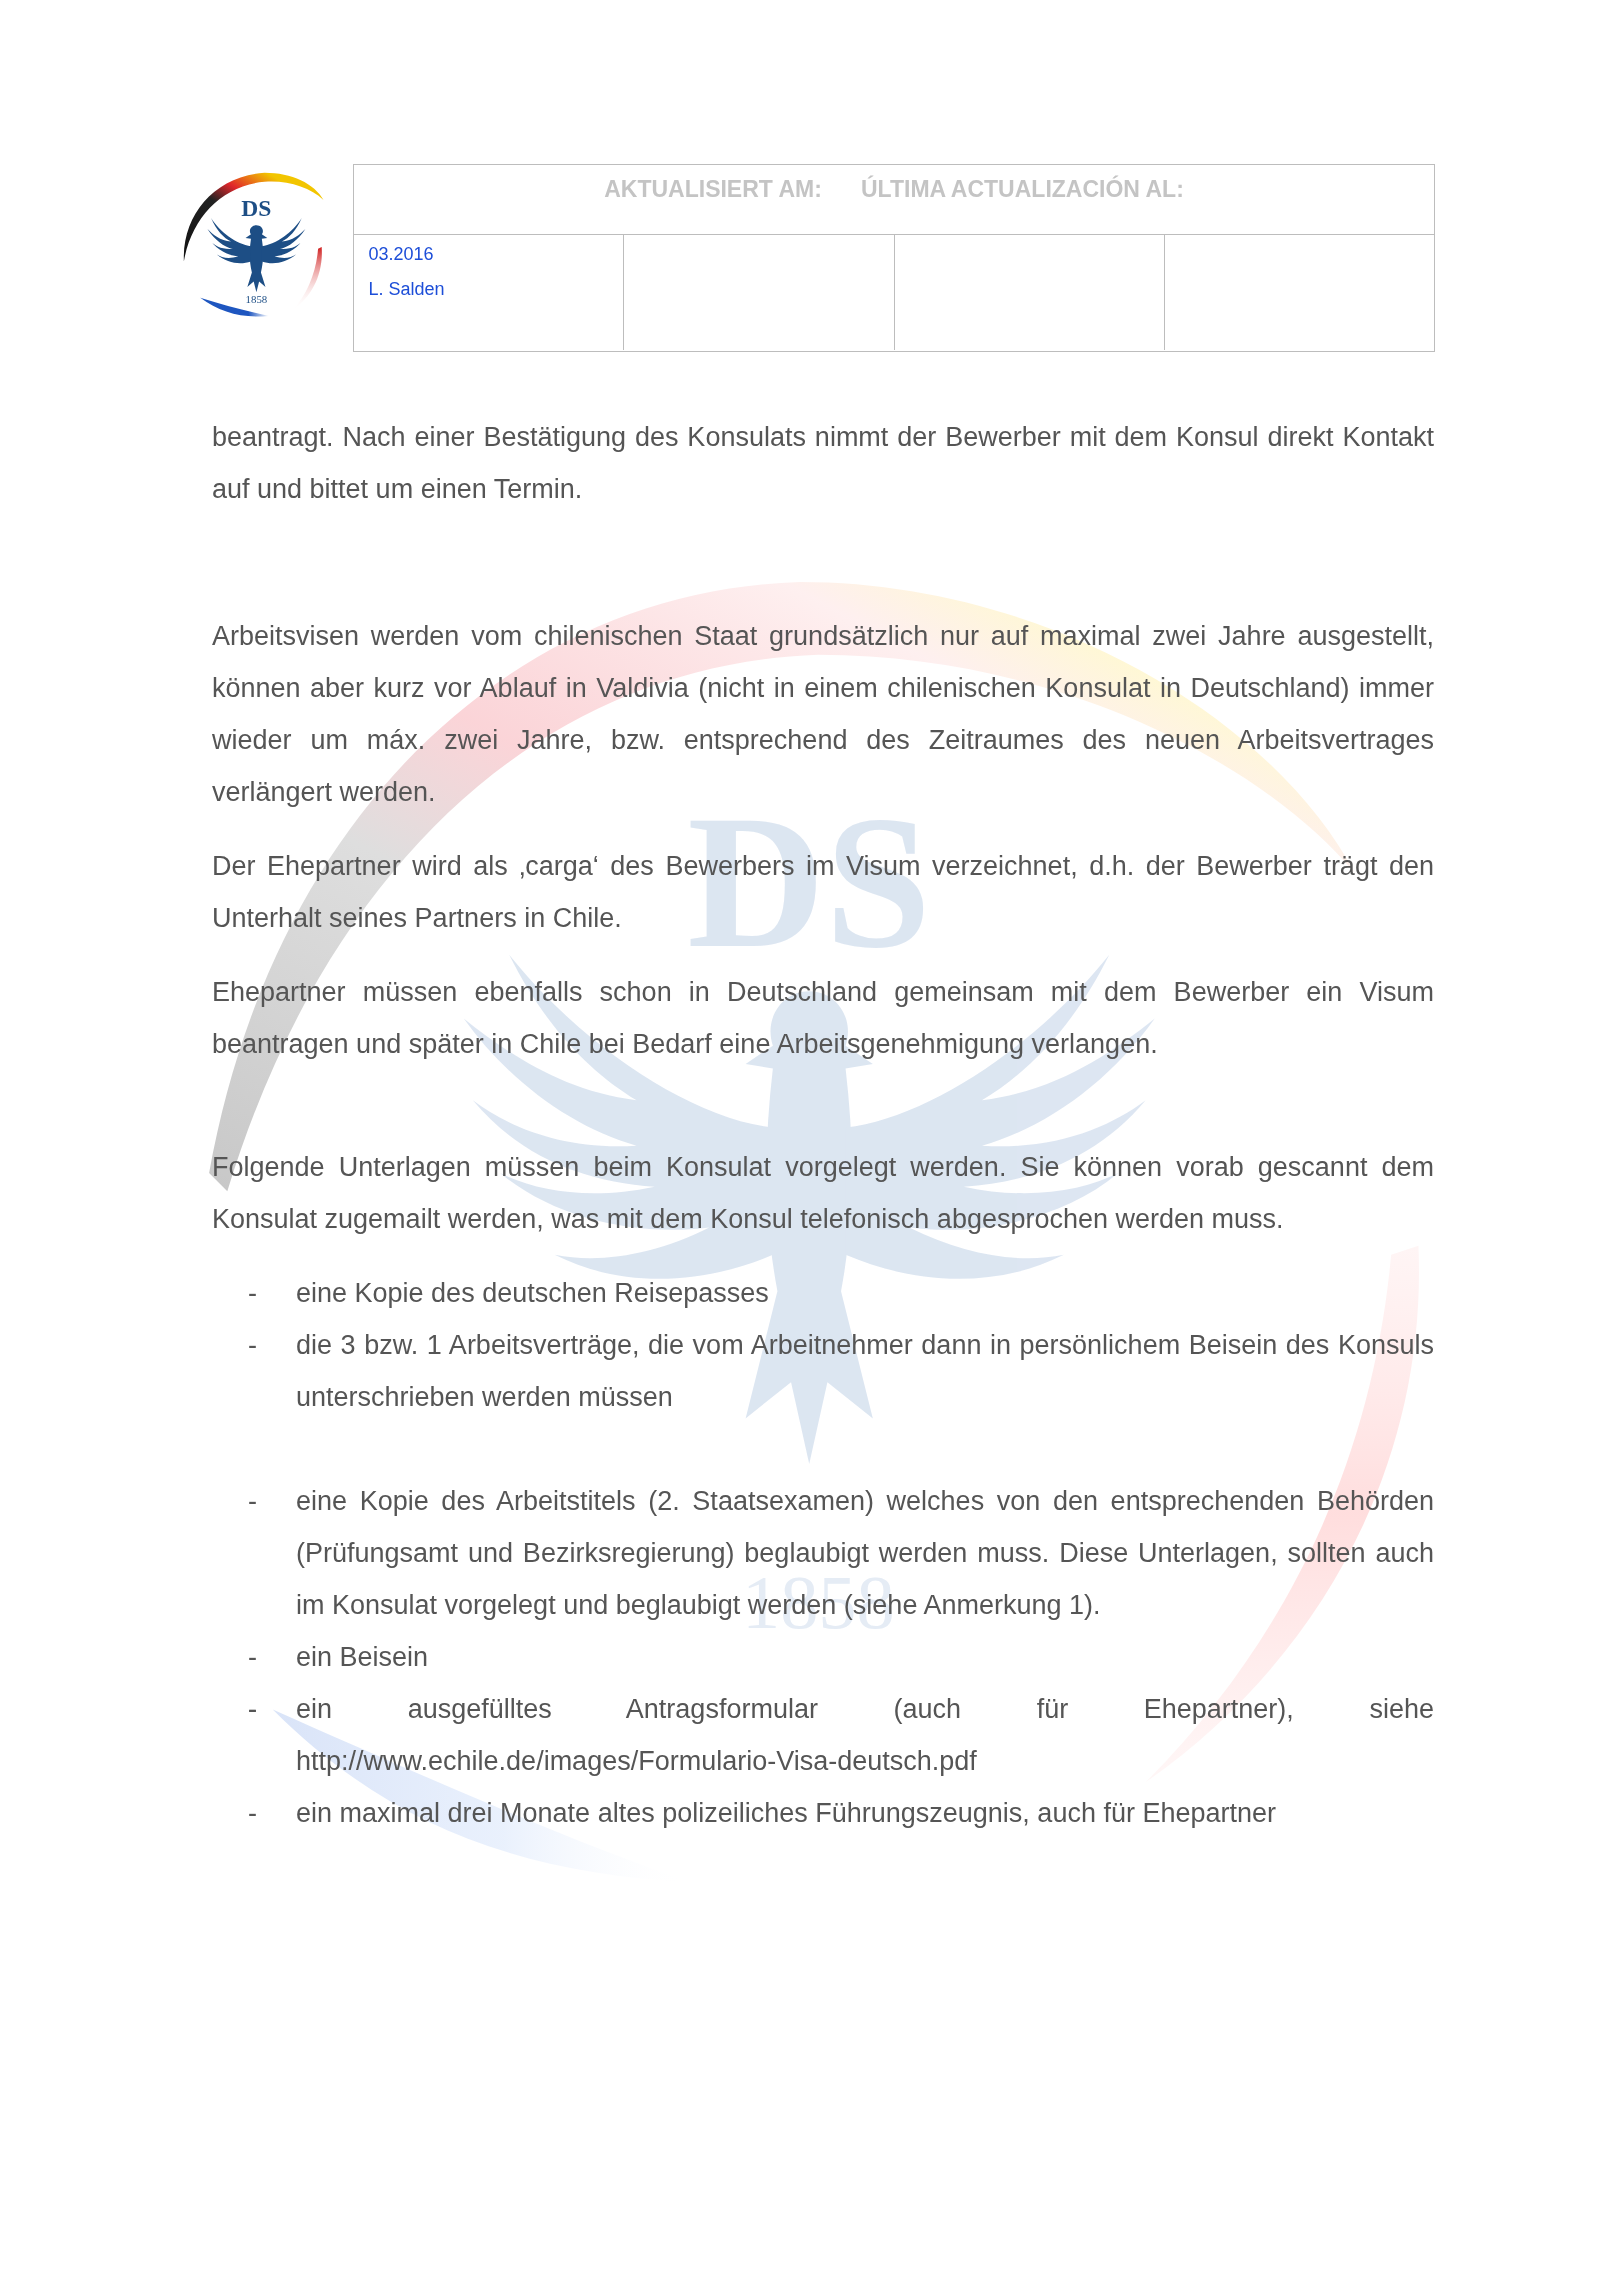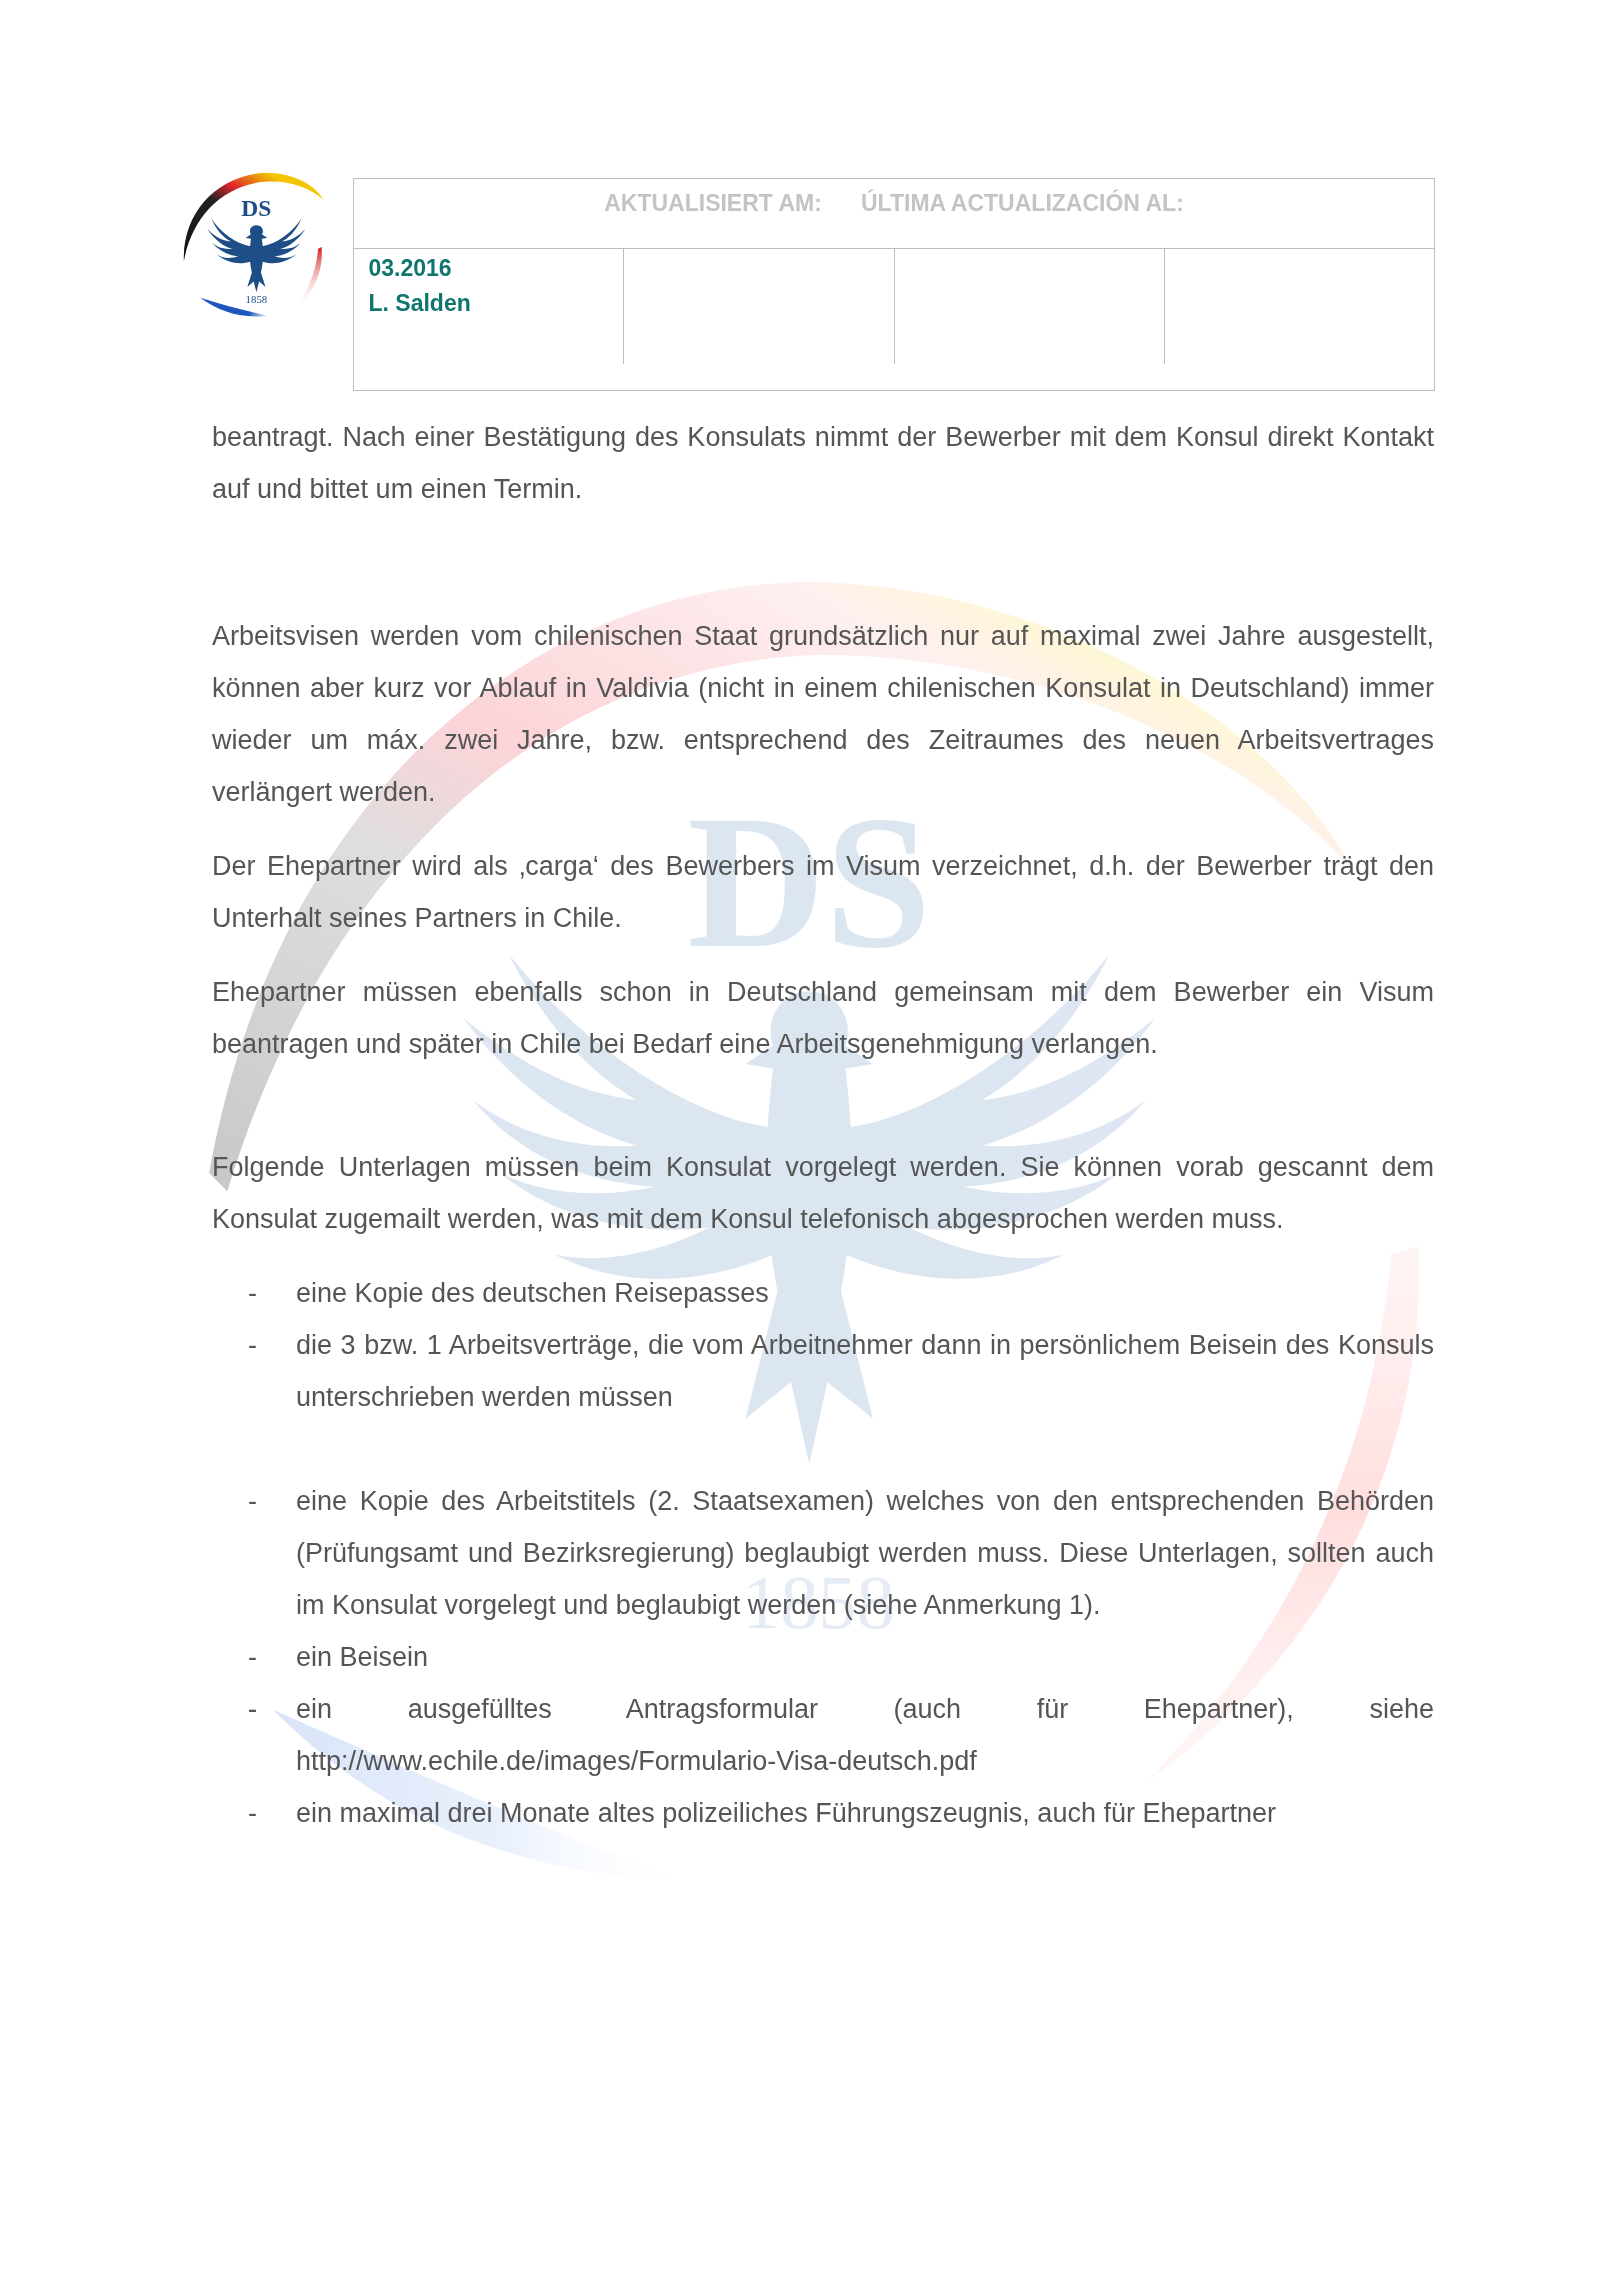--- a/index.html
+++ b/index.html
@@ -3,32 +3,32 @@
 <meta charset="utf-8">
 <style>
   html, body { margin: 0; padding: 0; background: #ffffff; }
   body {
     width: 1623px; height: 2296px; position: relative; overflow: hidden;
     font-family: "Liberation Sans", sans-serif; color: #555555;
   }
   .watermark { position: absolute; left: 0; top: 0; width: 1623px; height: 2296px; pointer-events: none; z-index: 0; }
   .logo { position: absolute; left: 178px; top: 160px; width: 155px; height: 165px; z-index: 1; }
   .hdr-table {
-    position: absolute; left: 353px; top: 178px; width: 1082px; height: 213px;
+    position: absolute; left: 353px; top: 164px; width: 1082px; height: 188px;
     border: 1.8px solid #bdbdbd; box-sizing: border-box; z-index: 1; background: transparent;
   }
   .hdr-top {
     height: 70px; border-bottom: 1.8px solid #bdbdbd; box-sizing: border-box;
     text-align: center; font-weight: bold; font-size: 23px; color: #c4c4c4; padding-top: 11px;
   }
   .hdr-top span { margin: 0 16.4px; }
   .hdr-bottom { display: flex; height: 115px; }
   .hdr-cell { flex: 1; border-right: 1.8px solid #bdbdbd; box-sizing: border-box; padding: 1.8px 14.5px; }
   .hdr-cell:last-child { border-right: none; }
-  .hdr-cell .line { font-weight: bold; font-size: 23px; color: #0f766e; line-height: 35px; }
+  .hdr-cell .line { font-weight: normal; font-size: 18px; color: #1d4ed8; line-height: 35px; }
   .content { position: absolute; left: 198px; top: 411px; width: 1236px; z-index: 2; font-size: 27px; line-height: 52px; }
   .para { margin: 0 0 22px 14px; text-align: justify; }
   .gap-lg { height: 73px; }
   .gap-md { height: 49px; }
   ul.req { list-style: none; margin: 0; padding: 0; }
   ul.req li { position: relative; padding-left: 98px; text-align: justify; }
   ul.req li .dash { position: absolute; left: 50px; top: 0; }
   ul.req li.spacer-after { margin-bottom: 52px; }
 </style>
 </head>

